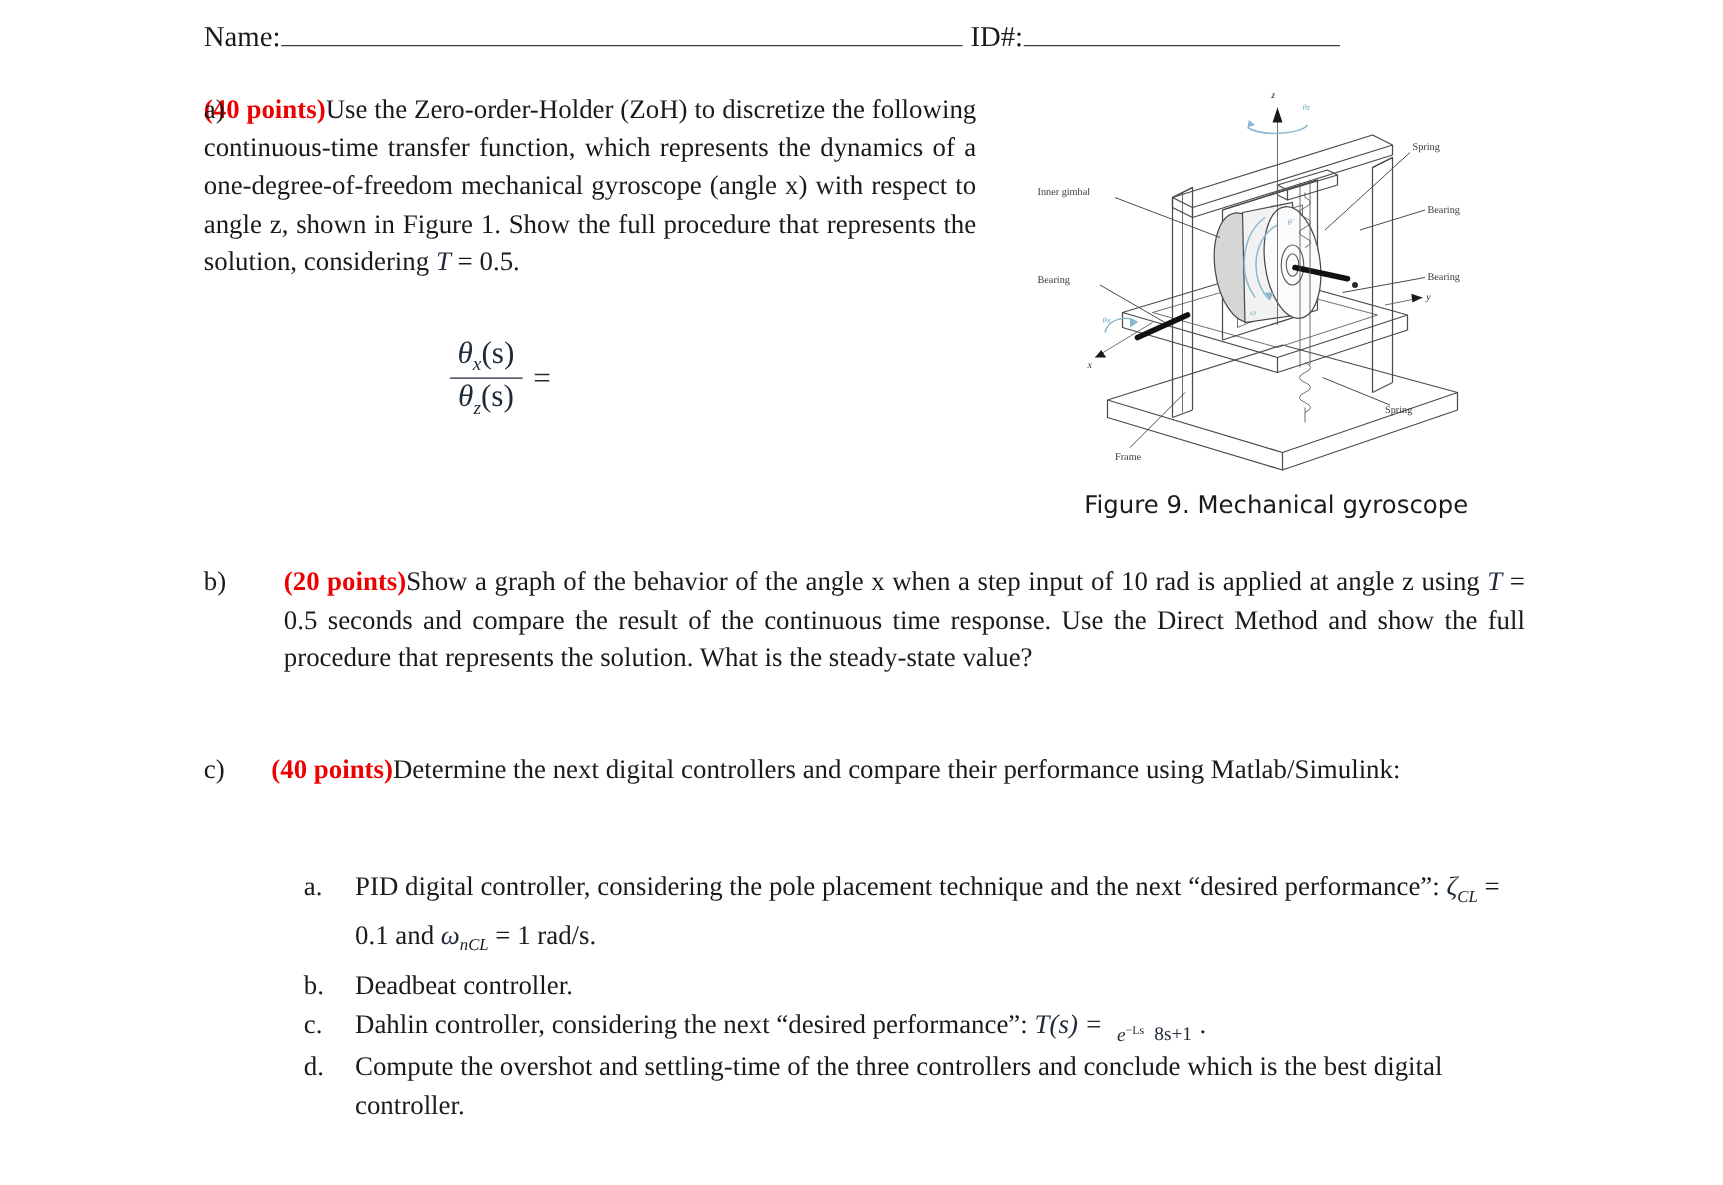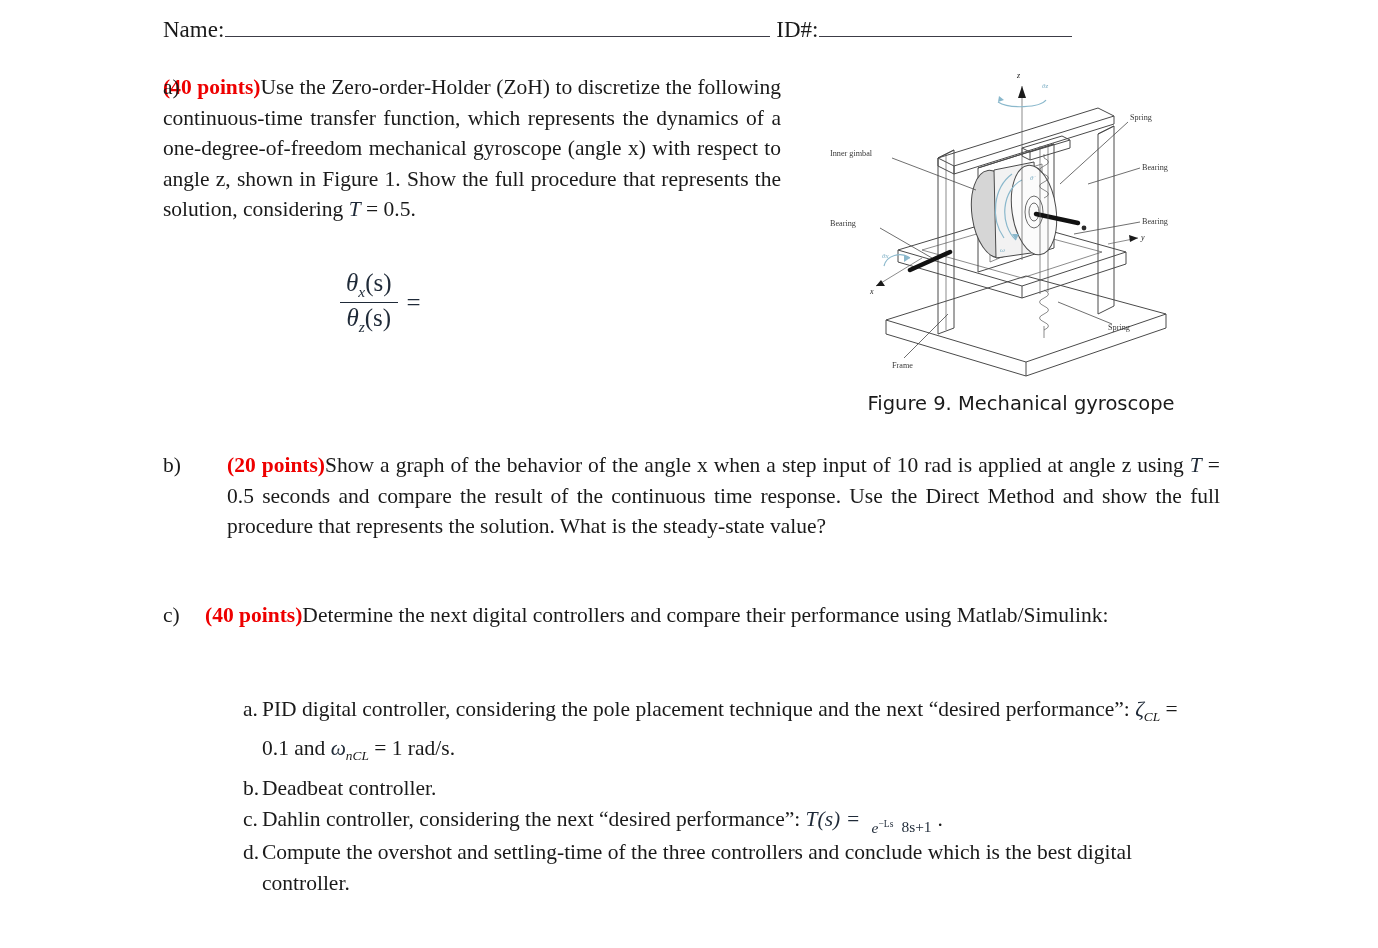--- a/index.html
+++ b/index.html
@@ -73,21 +73,21 @@
     top: 72px;
     width: 660px;
   }
   #item-a .q-body {
     width: 618px;
   }
 
   
   #equation-block {
     position: absolute;
-    left: 340px;
+    left: 360px;
     top: 268px;
     display: flex;
     align-items: center;
     font-size: 25px;
     color: #1f2a38;
   }
   .frac {
     display: inline-flex;
     flex-direction: column;
     align-items: center;
@@ -142,21 +142,21 @@
     width: 993px;
   }
 
   
   #item-c {
     left: 163px;
     top: 600px;
     width: 1035px;
   }
   #item-c .q-body {
-    margin-left: 42px;
+    margin-left: 54px;
     width: 930px;
     text-align: left;
   }
 
   
   #sublist {
     position: absolute;
     left: 243px;
     top: 694px;
     width: 960px;
@@ -167,21 +167,21 @@
     margin-bottom: 1px;
   }
   .sub-marker {
     position: absolute;
     left: 0;
     top: 0;
     font-size: 21.5px;
     line-height: 30.5px;
   }
   .sub-body {
-    margin-left: 19px;
+    margin-left: 41px;
     font-size: 21.5px;
     line-height: 30.5px;
     text-align: left;
   }
 
   .inline-frac {
     display: inline-flex;
     flex-direction: row;
     align-items: center;
     vertical-align: -0.45em;

